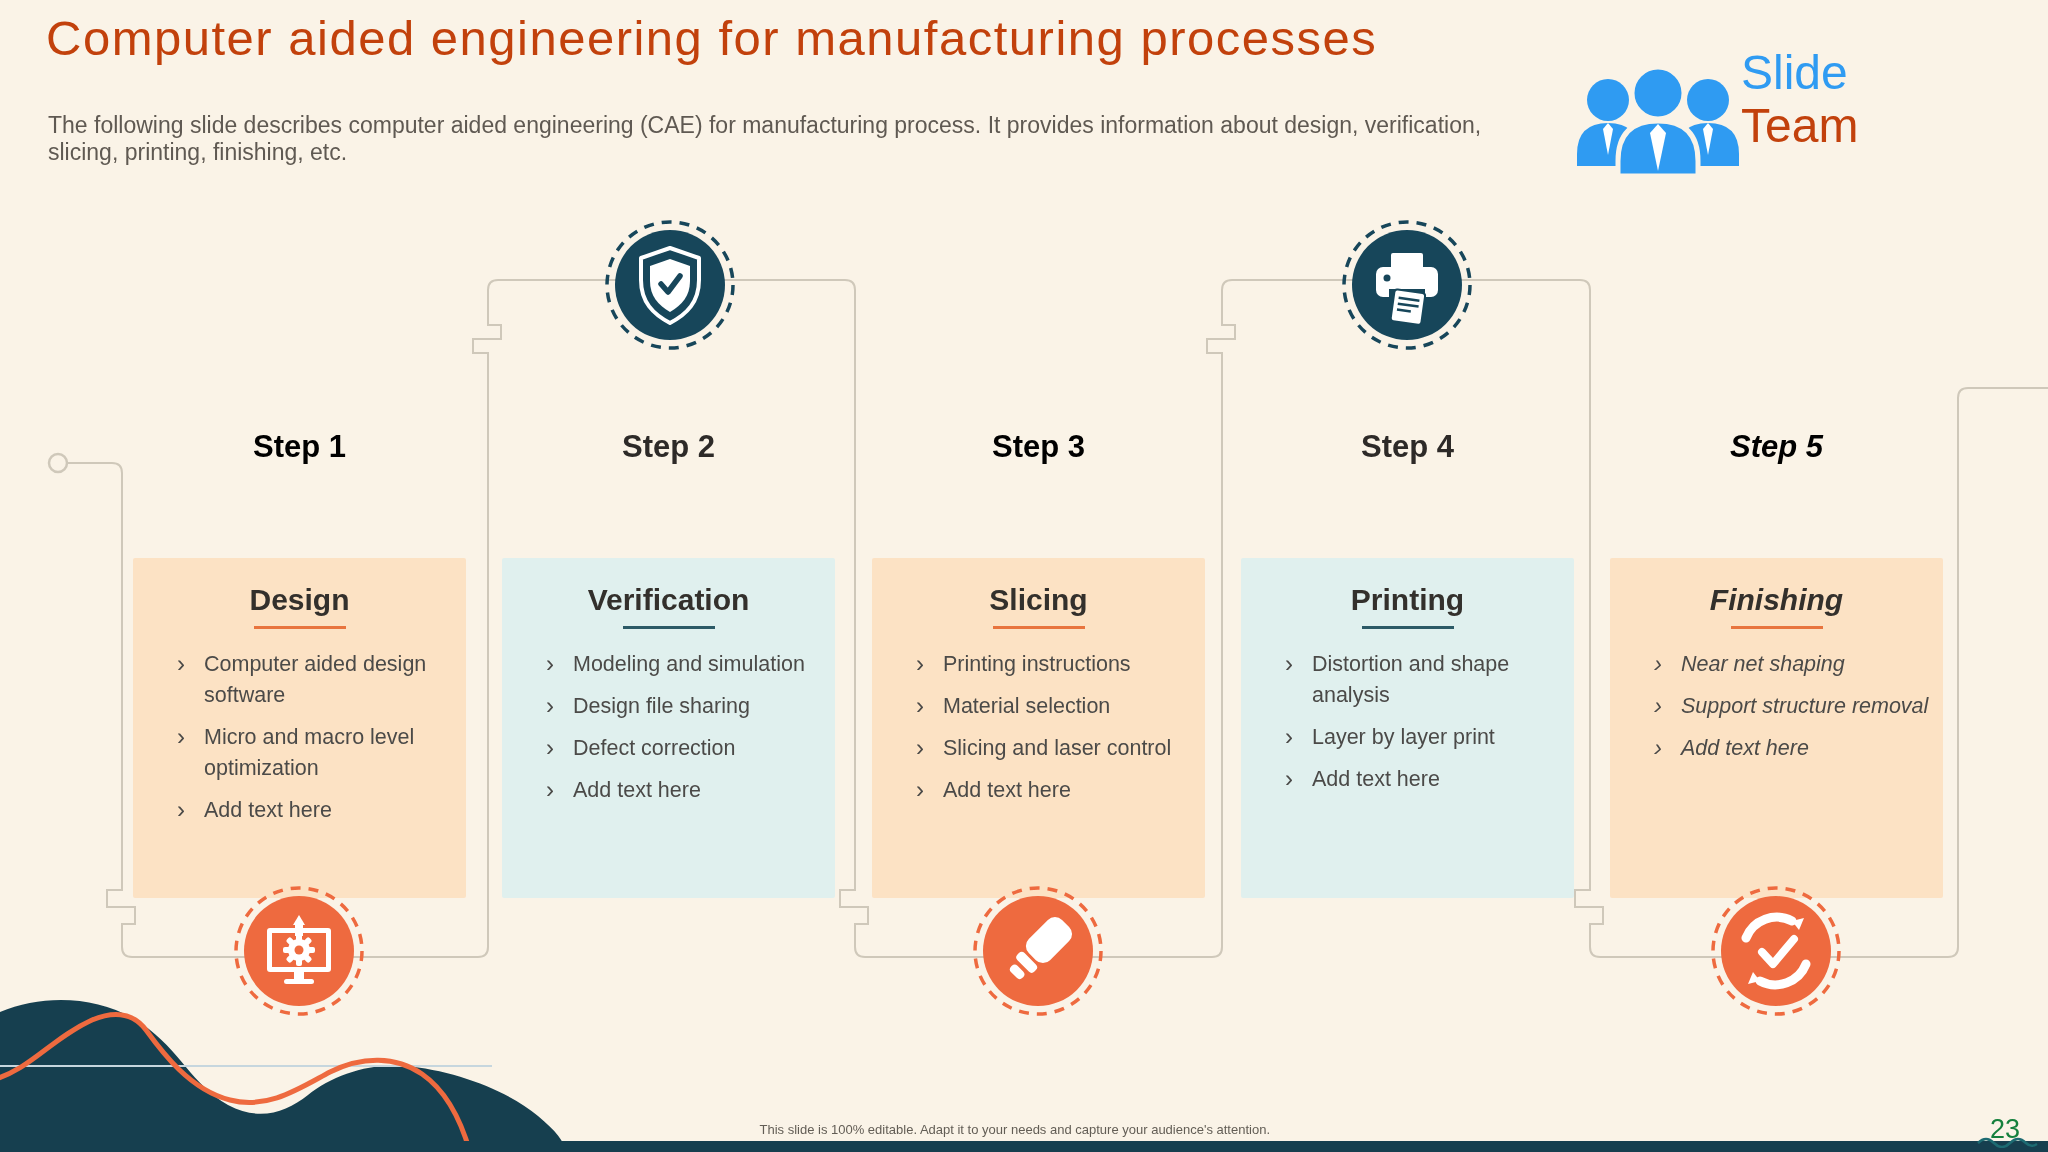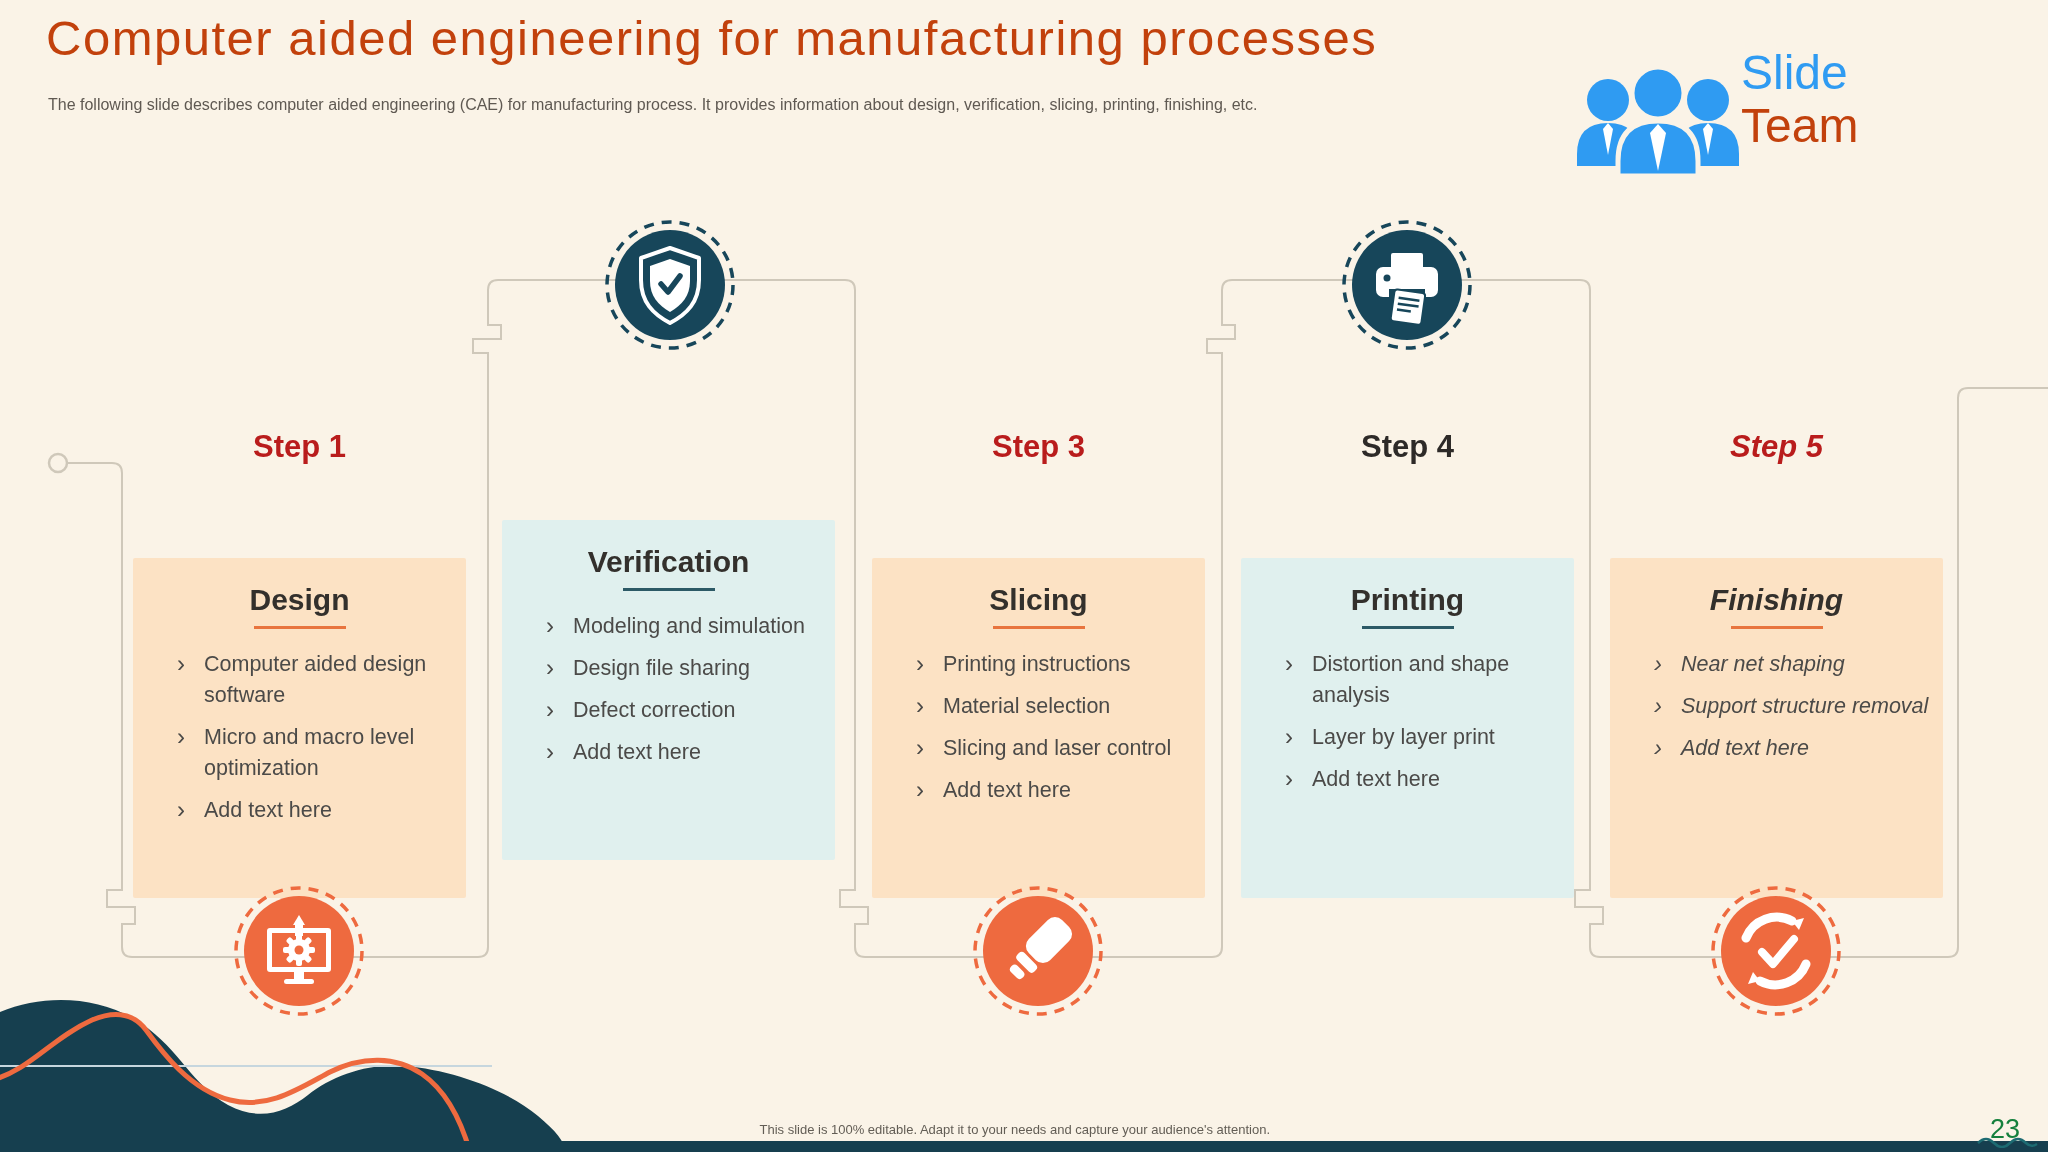--- a/index.html
+++ b/index.html
@@ -2,39 +2,39 @@
 <html><head>
 <meta charset="utf-8">
 <style>
   html,body{margin:0;padding:0;background:#e8e4da;}
   .slide{position:relative;width:2048px;height:1152px;background:#faf3e7;overflow:hidden;
          font-family:"Liberation Sans",sans-serif;}
 
   
   .title{position:absolute;left:46px;top:10px;width:1900px;font-size:49px;font-weight:300;
          letter-spacing:1.5px;color:#c2410c;z-index:2;}
-  .subtitle{position:absolute;left:48px;top:96px;width:1500px;font-size:16px;color:#5f5952;z-index:2;}
+  .subtitle{position:absolute;left:48px;top:112px;width:1500px;font-size:23px;color:#5f5952;z-index:2;}
 
   
   .logo{position:absolute;left:1563px;top:44px;width:330px;height:152px;z-index:6;}
   .logo svg{position:absolute;left:0;top:4px;}
   .logo-text{position:absolute;left:178px;top:2px;font-weight:normal;font-size:48px;line-height:53px;}
   .logo-slide{color:#2f9bf2;}
   .logo-team{color:#c2410c;}
 
   
   .connector-svg{position:absolute;left:0;top:0;z-index:1;pointer-events:none;}
   .decor-svg{position:absolute;left:0;top:960px;z-index:2;pointer-events:none;}
   .bottom-bar{position:absolute;left:0;top:1141px;width:2048px;height:11px;background:#163f4f;z-index:2;}
 
   
   .step-col{position:absolute;top:428px;width:333px;z-index:3;}
   .c1{left:133px;} .c2{left:502px;} .c3{left:872px;} .c4{left:1241px;} .c5{left:1610px;font-style:italic;}
   .step-label{height:38px;line-height:38px;text-align:center;font-size:31px;font-weight:bold;}
-  .label-orange{color:#b91c1c;}
+  .label-orange{color:#000000;}
   .label-dark{color:#2d2a28;}
   .card{margin-top:92px;height:340px;border-radius:2px;}
   .theme-peach .card{background:#fce2c4;}
   .theme-blue  .card{background:#e0f0ee;}
   .card-title{padding-top:25px;text-align:center;font-size:30px;font-weight:bold;color:#33302c;}
   .title-underline{width:92px;height:3px;margin:9px auto 0;}
   .theme-peach .title-underline{background:#e8743e;}
   .theme-blue  .title-underline{background:#2c5a66;}
   .card ul{list-style:none;margin:20px 0 0;padding:0 12px 0 38px;}
   .card li{position:relative;padding-left:33px;margin-bottom:11px;font-size:21.5px;line-height:31px;color:#4b4a48;}
@@ -98,20 +98,21 @@
       <div class="title-underline"></div>
       <ul>
         <li><span class="bullet">›</span><span>Computer aided design software</span></li>
         <li><span class="bullet">›</span><span>Micro and macro level optimization</span></li>
         <li><span class="bullet">›</span><span>Add text here</span></li>
       </ul>
     </div>
   </div>
 
   <div class="step-col c2 theme-blue">
+    <div class="step-label label-dark">Step 2</div>
     <div class="card">
       <div class="card-title">Verification</div>
       <div class="title-underline"></div>
       <ul>
         <li><span class="bullet">›</span><span>Modeling and simulation</span></li>
         <li><span class="bullet">›</span><span>Design file sharing</span></li>
         <li><span class="bullet">›</span><span>Defect correction</span></li>
         <li><span class="bullet">›</span><span>Add text here</span></li>
       </ul>
     </div>

